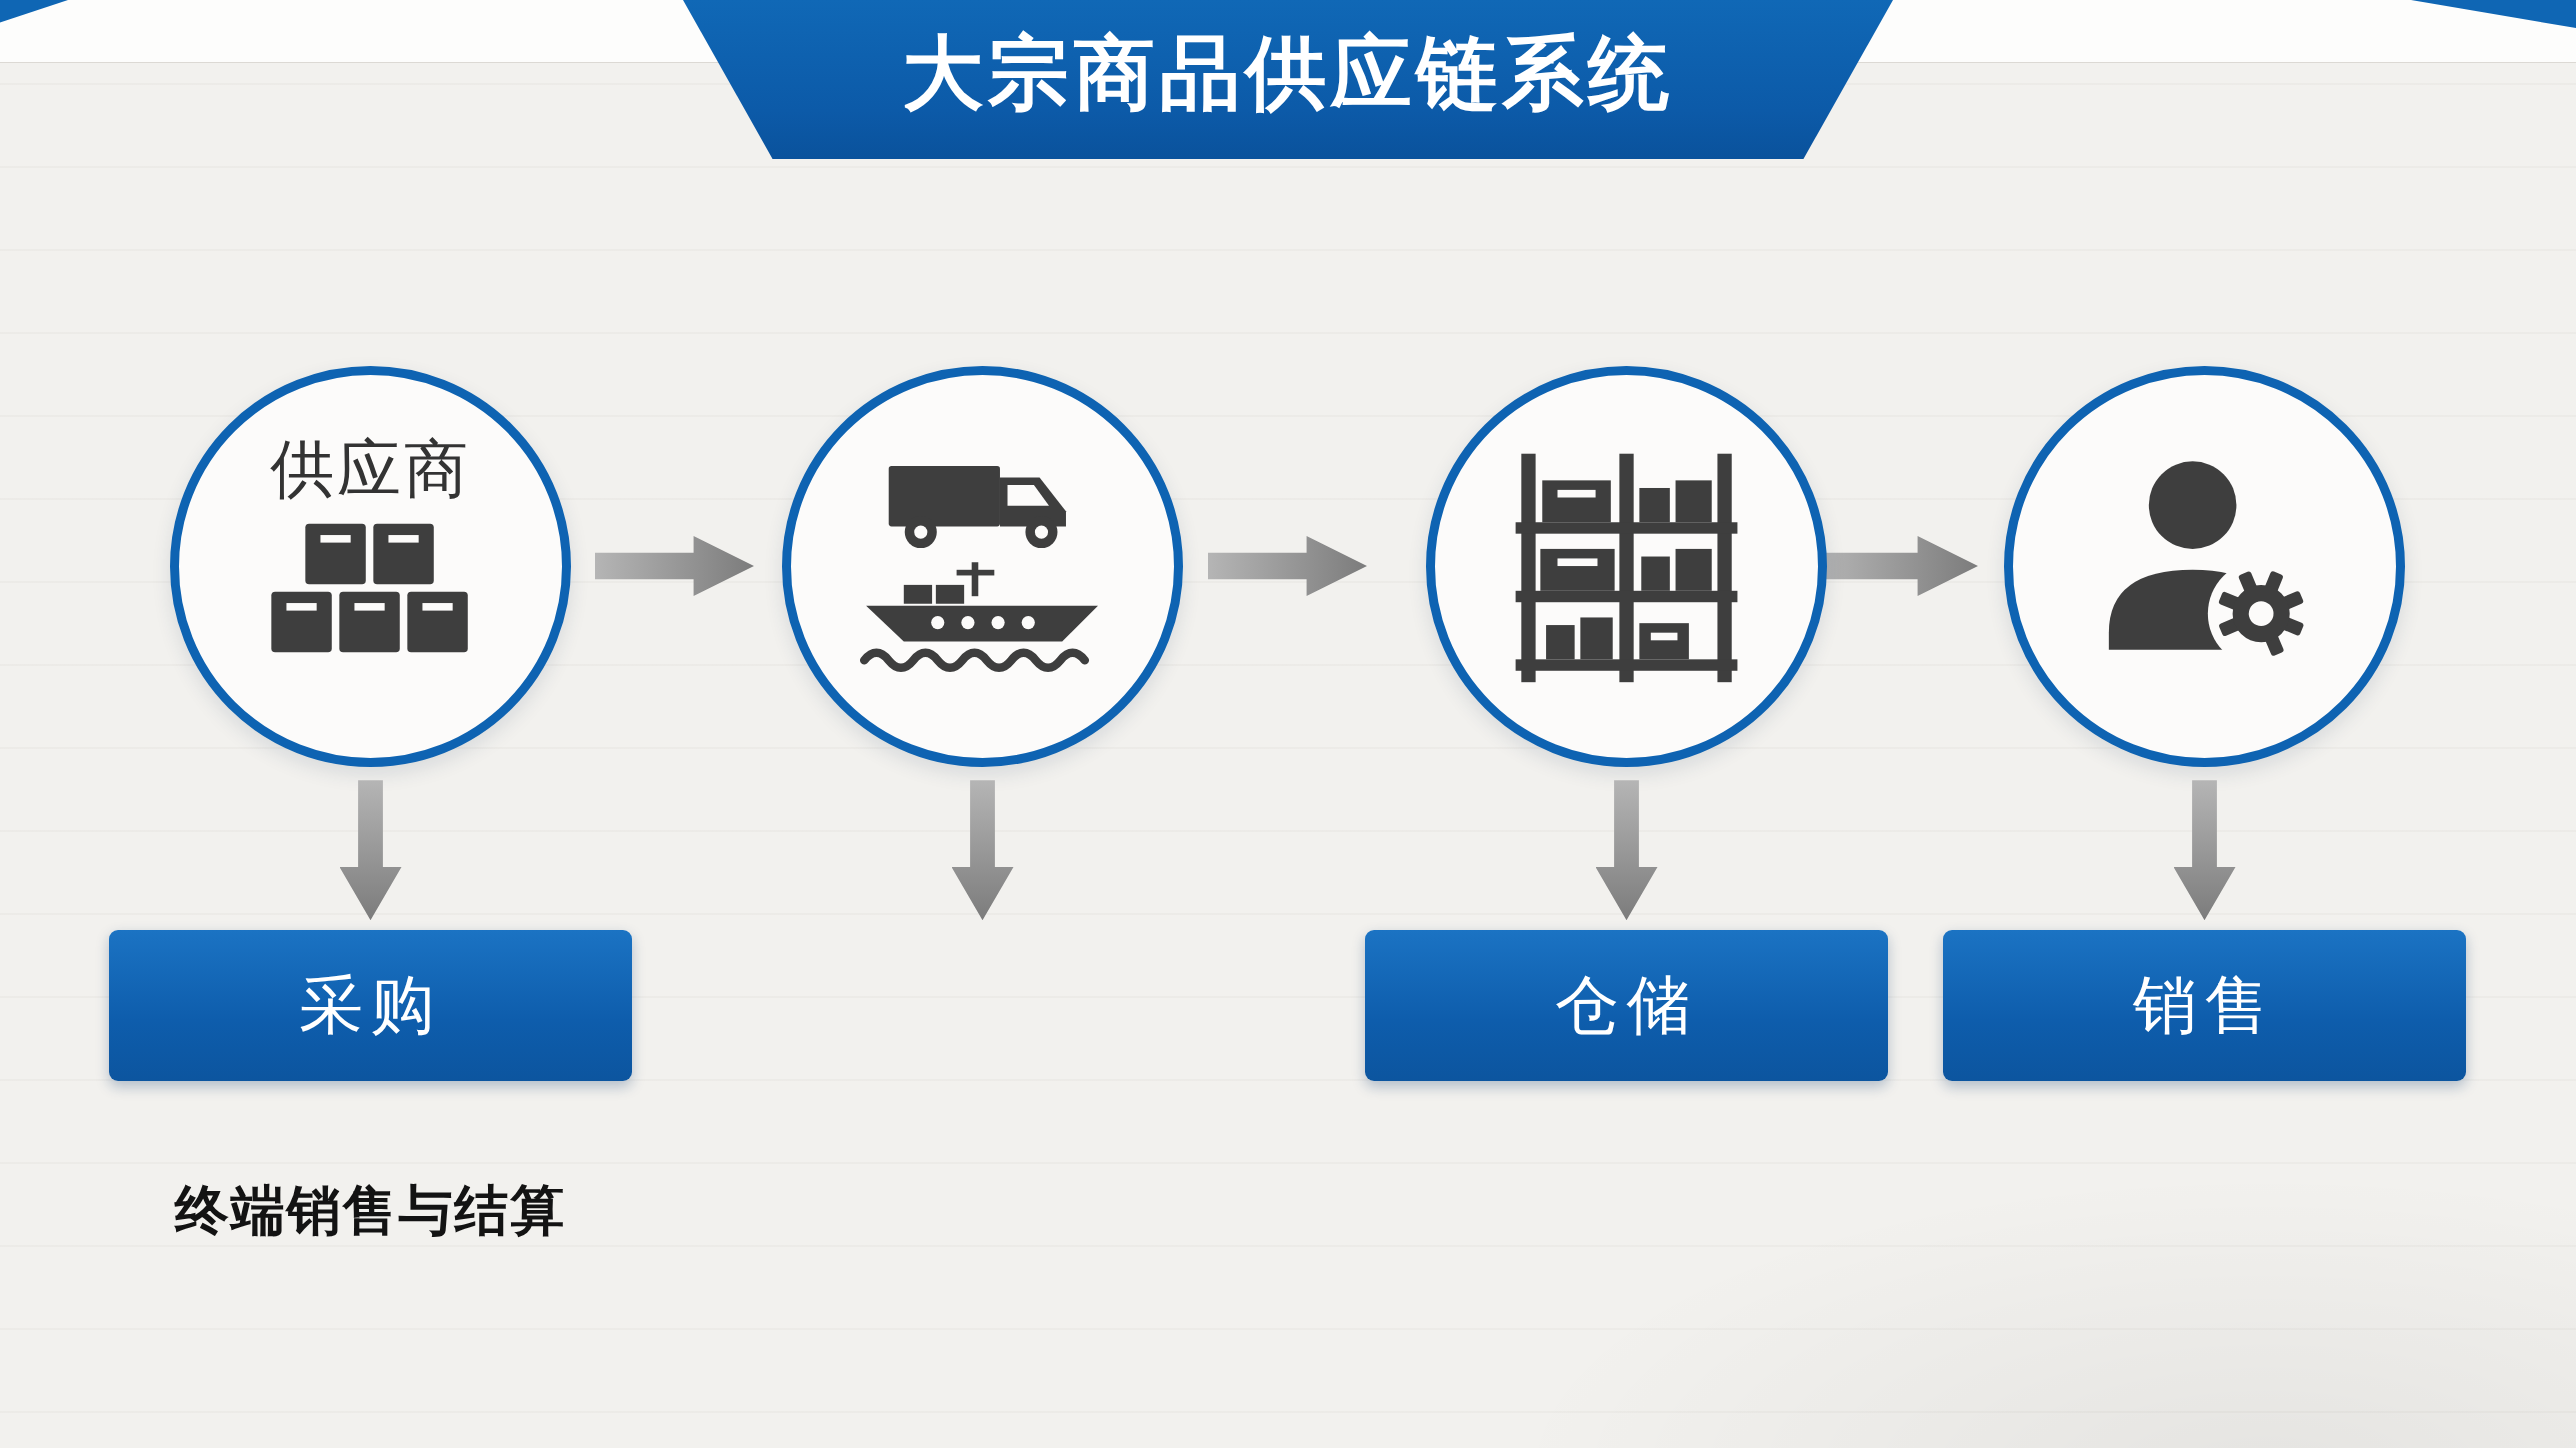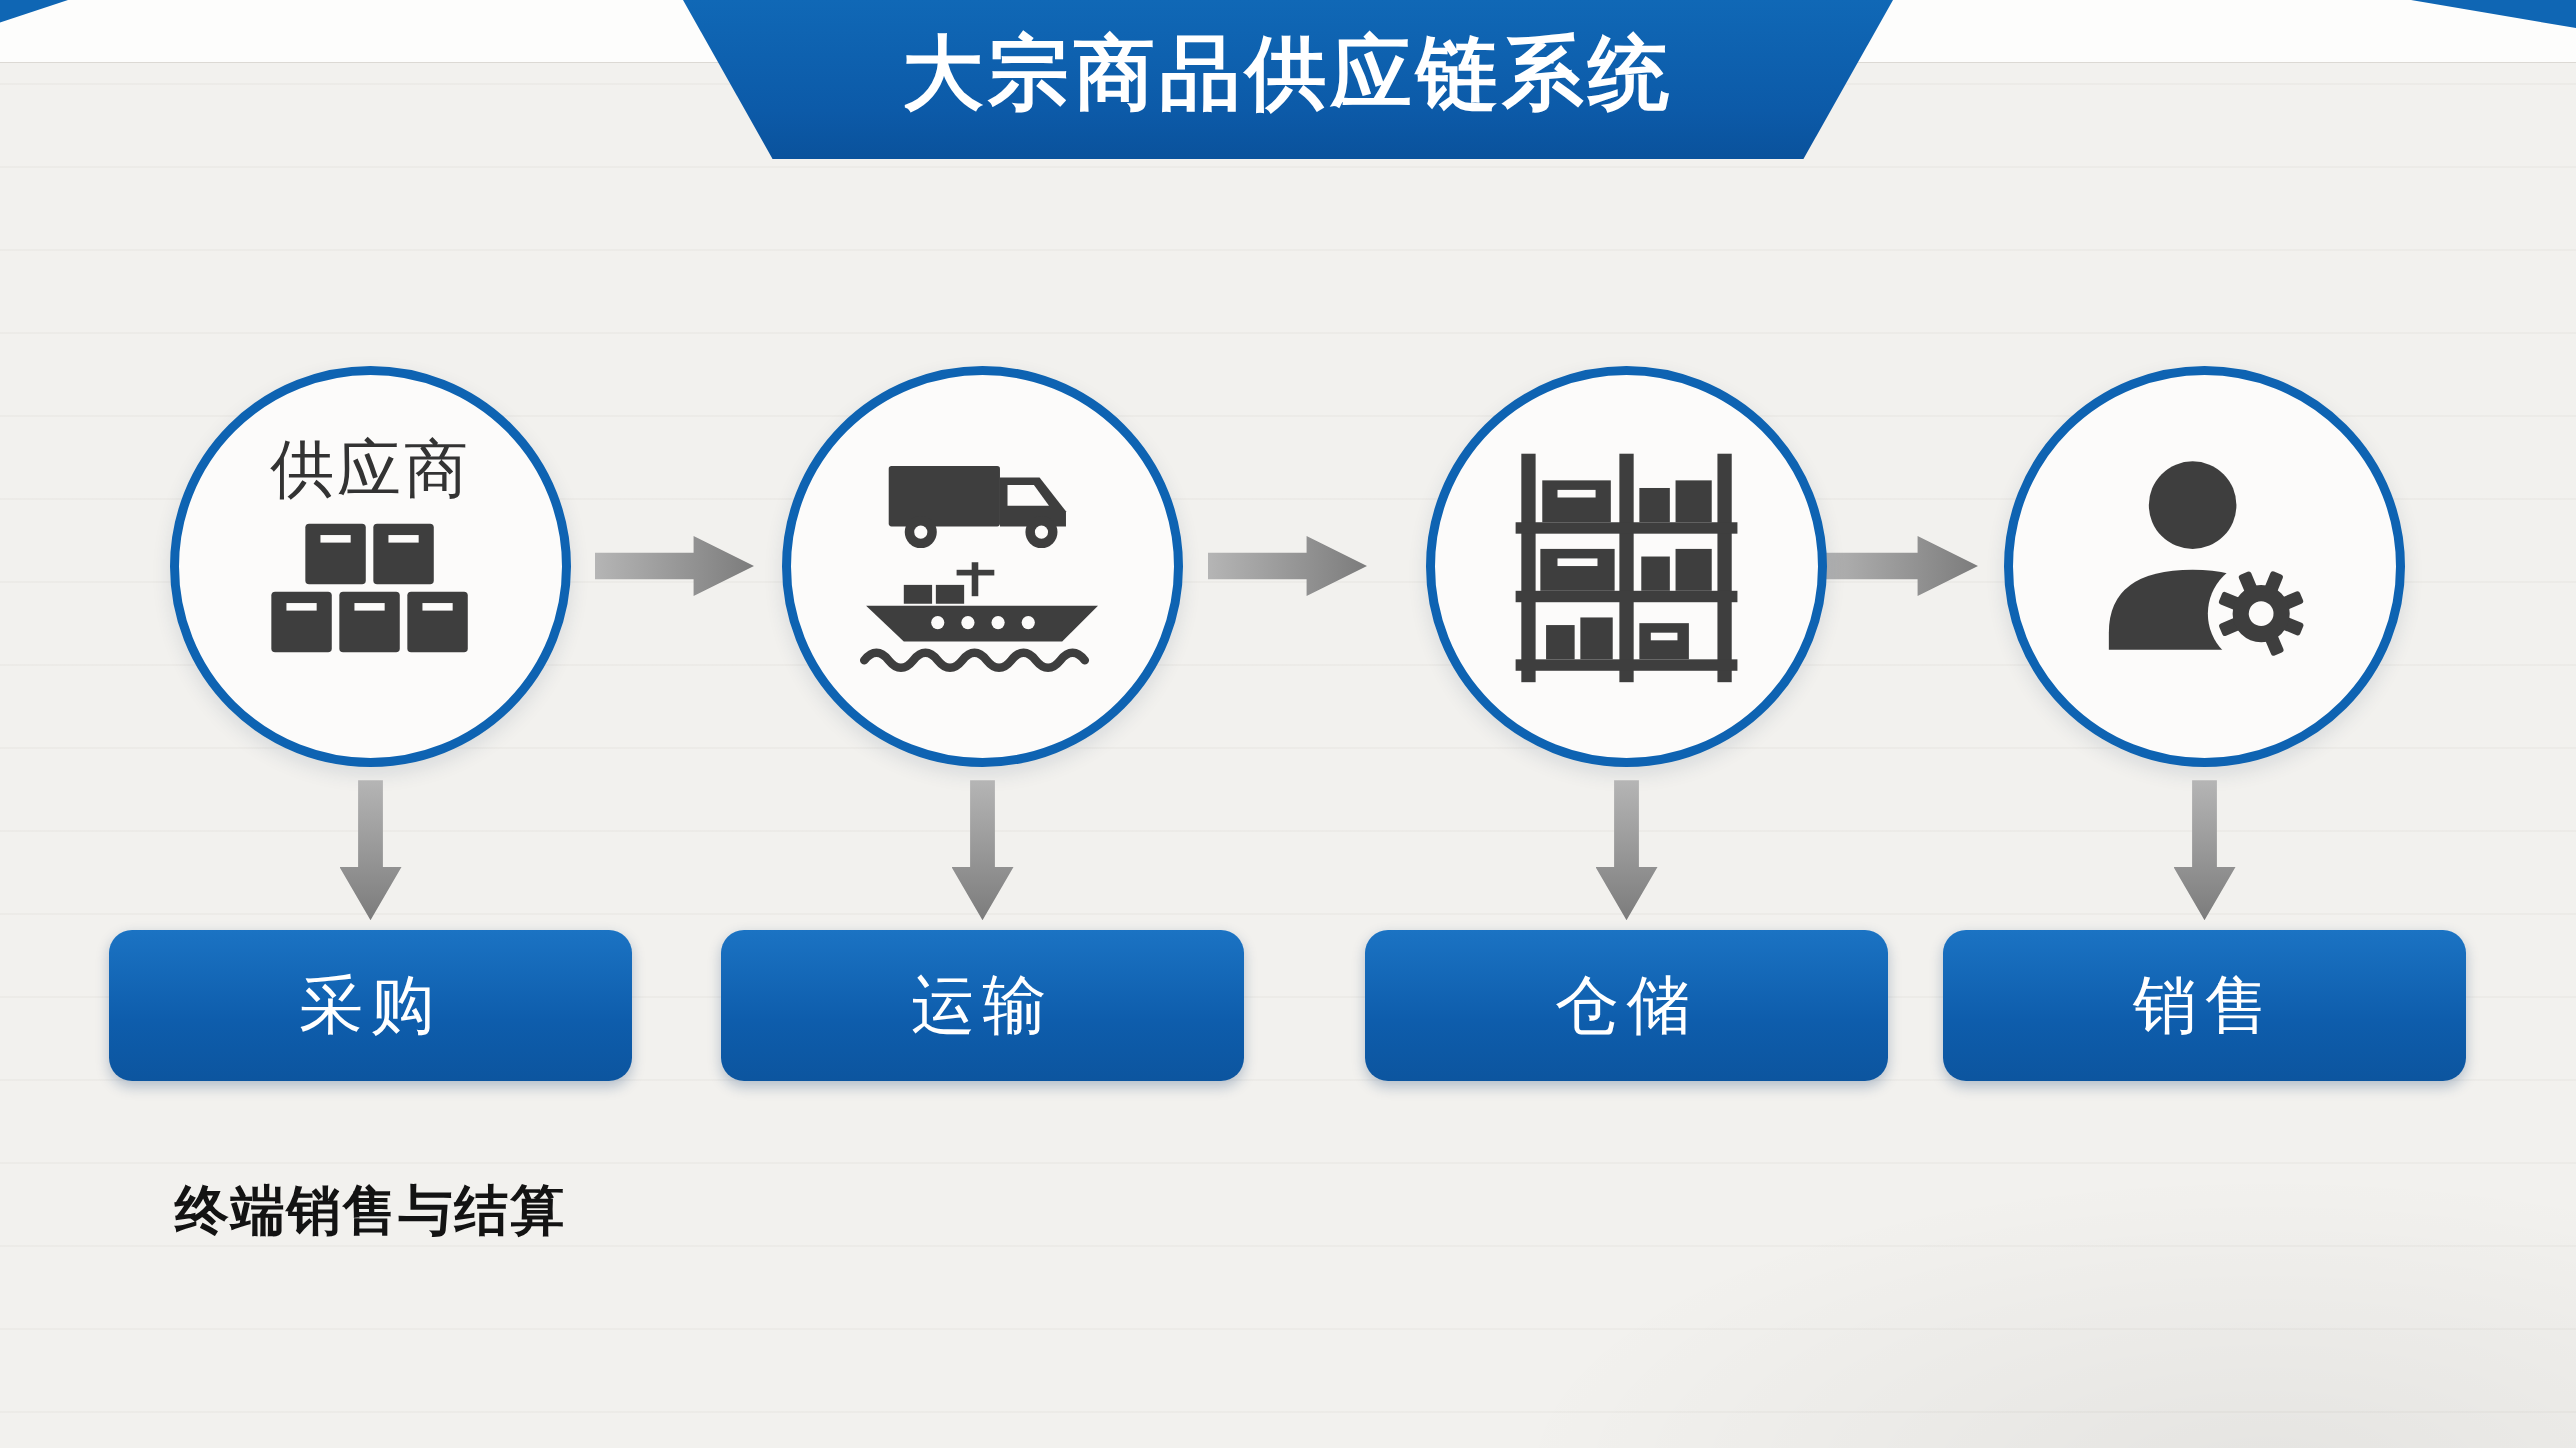--- a/index.html
+++ b/index.html
@@ -57,21 +57,21 @@
 
   .h-arrow {
     position:absolute; top:536px; width:159px; height:60px;
     background:linear-gradient(90deg,#b5b5b5,#7c7c7c);
     clip-path:polygon(0 28%,62% 28%,62% 0,100% 50%,62% 100%,62% 72%,0 72%);
   }
   .h1 { left:595px; } .h2 { left:1208px; } .h3 { left:1819px; }
 
   .stage-button {
     margin-top:9.4px; width:523px; height:151px; box-sizing:border-box;
-    border-radius:23px;
+    border-radius:9px;
     background:linear-gradient(180deg,#1b73c3 0%,#0e5dac 60%,#0c559f 100%);
     color:#ffffff; font-size:64px; font-weight:500; letter-spacing:7.5px;
     display:flex; align-items:center; justify-content:center;
     box-shadow:0 5.7px 13.2px rgba(20,60,110,0.28);
   }
 
   .stage-desc {
     margin-top:94px; font-size:54px; font-weight:700; color:#131313;
     letter-spacing:1.9px; white-space:nowrap;
   }
@@ -139,21 +139,20 @@
           <path class="ic" d="M16,46 H262 L224,84 H56 Z"></path>
           <circle class="bgfill" cx="92" cy="64" r="7"></circle>
           <circle class="bgfill" cx="124" cy="64" r="7"></circle>
           <circle class="bgfill" cx="156" cy="64" r="7"></circle>
           <circle class="bgfill" cx="188" cy="64" r="7"></circle>
           <path d="M14,104 q13,-16 26,0 t26,0 t26,0 t26,0 t26,0 t26,0 t26,0 t26,0 t26,0" fill="none" stroke="#3e3e3e" stroke-width="9" stroke-linecap="round"></path>
         </g>
       </svg>
     </div>
     <div class="v-arrow"></div>
-    <div class="stage-button">运输</div>
   </div>
 
   <div class="stage s2">
     <div class="circle">
       <svg class="icon-svg" width="238" height="238" viewBox="0 0 250 250">
         <g class="ic">
 
           <rect x="14" y="6" width="15" height="240"></rect>
           <rect x="117" y="6" width="15" height="240"></rect>
           <rect x="220" y="6" width="15" height="240"></rect>

